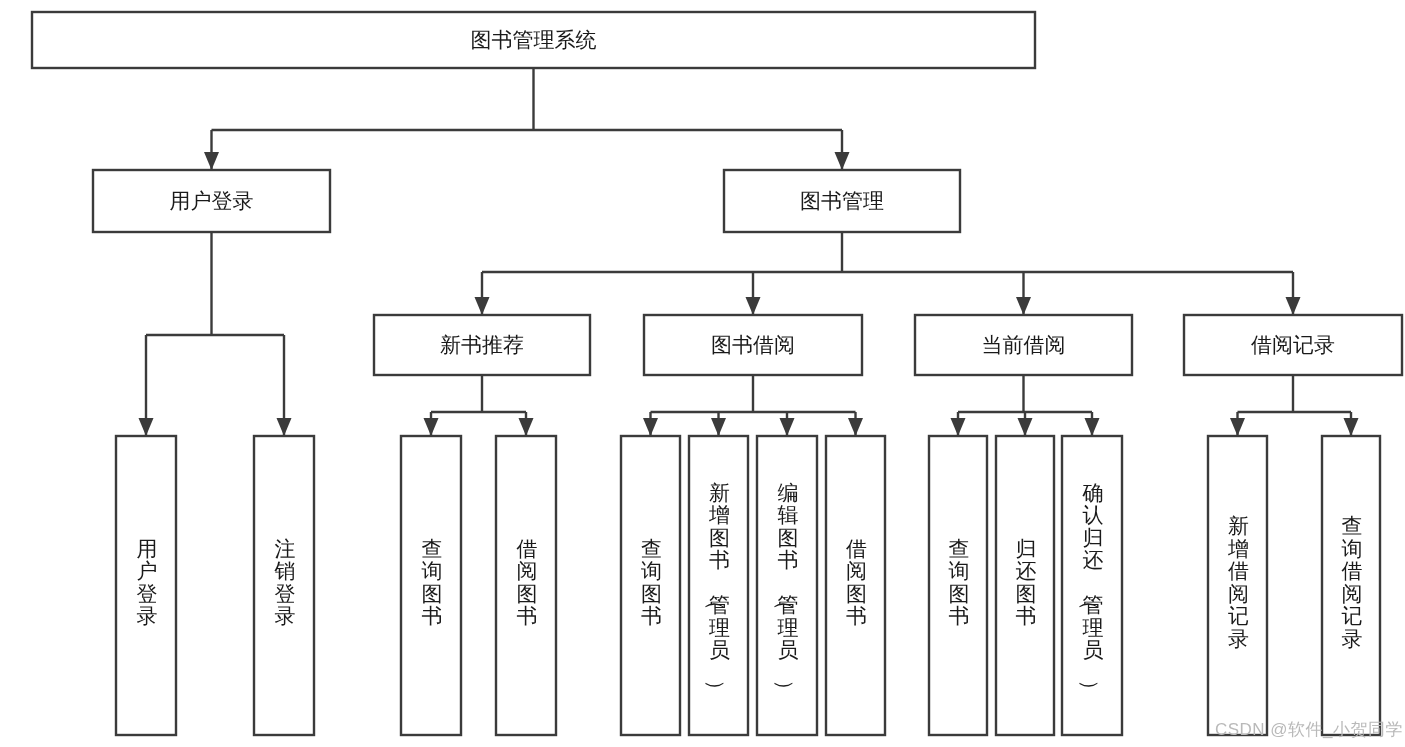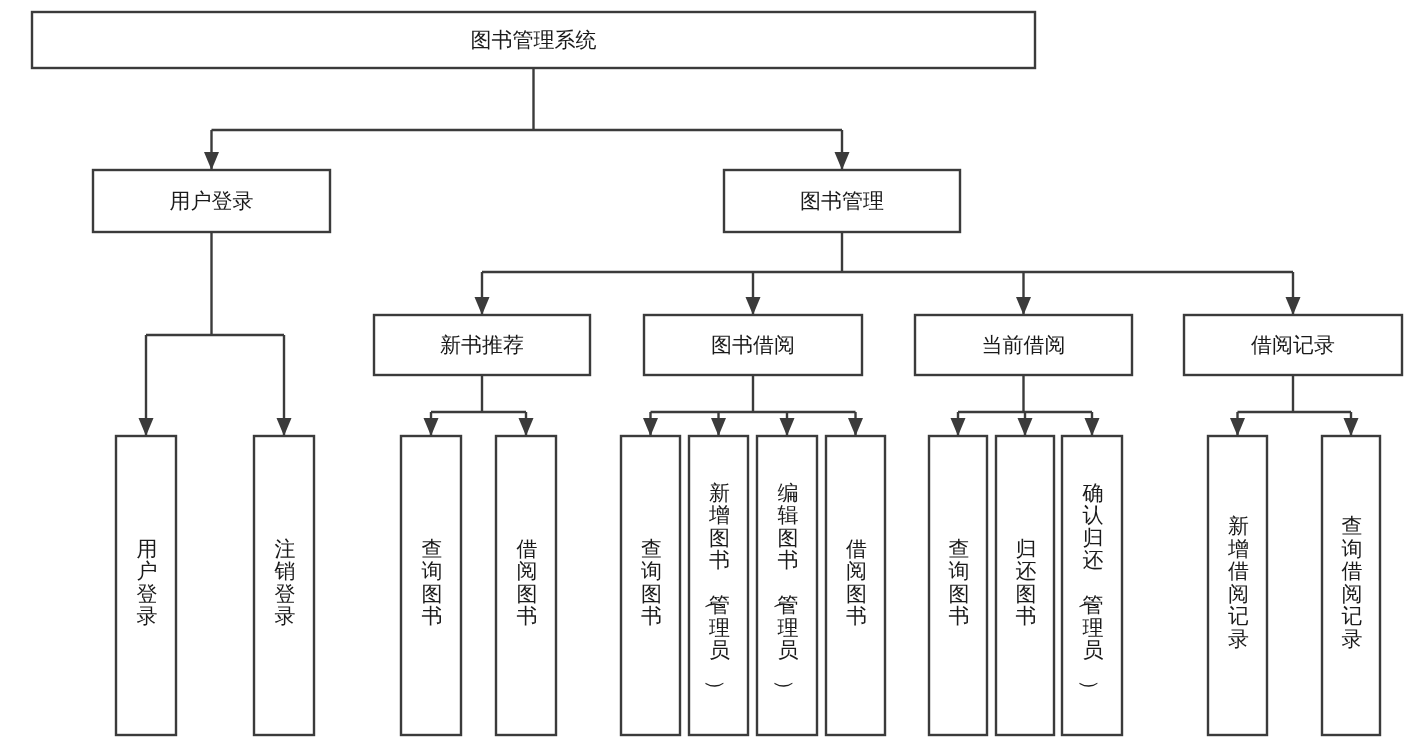--- a/index.html
+++ b/index.html
@@ -197,13 +197,14 @@
         <g>
           <rect x="1196" y="436" width="59" height="299" class="node-box"></rect>
           <text x="1226.5" class="node-label-vertical"><tspan x="1226.5" y="533.25">新</tspan><tspan x="1226.5" y="555.75">增</tspan><tspan x="1226.5" y="578.25">借</tspan><tspan x="1226.5" y="600.75">阅</tspan><tspan x="1226.5" y="623.25">记</tspan><tspan x="1226.5" y="645.75">录</tspan></text>
         </g>
         <g>
           <rect x="1310" y="436" width="58" height="299" class="node-box"></rect>
           <text x="1340" class="node-label-vertical"><tspan x="1340" y="533.25">查</tspan><tspan x="1340" y="555.75">询</tspan><tspan x="1340" y="578.25">借</tspan><tspan x="1340" y="600.75">阅</tspan><tspan x="1340" y="623.25">记</tspan><tspan x="1340" y="645.75">录</tspan></text>
         </g>
       </g>
   </svg>
+  <div class="watermark">CSDN @软件_小贺同学</div>
 </div>
 
 </body></html>

